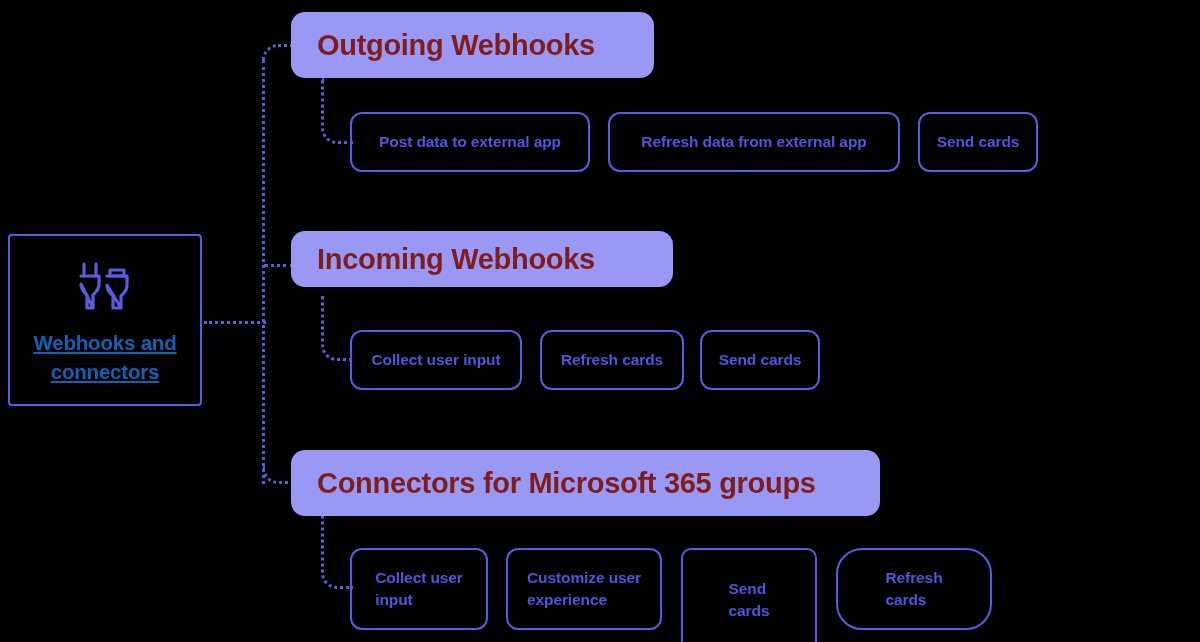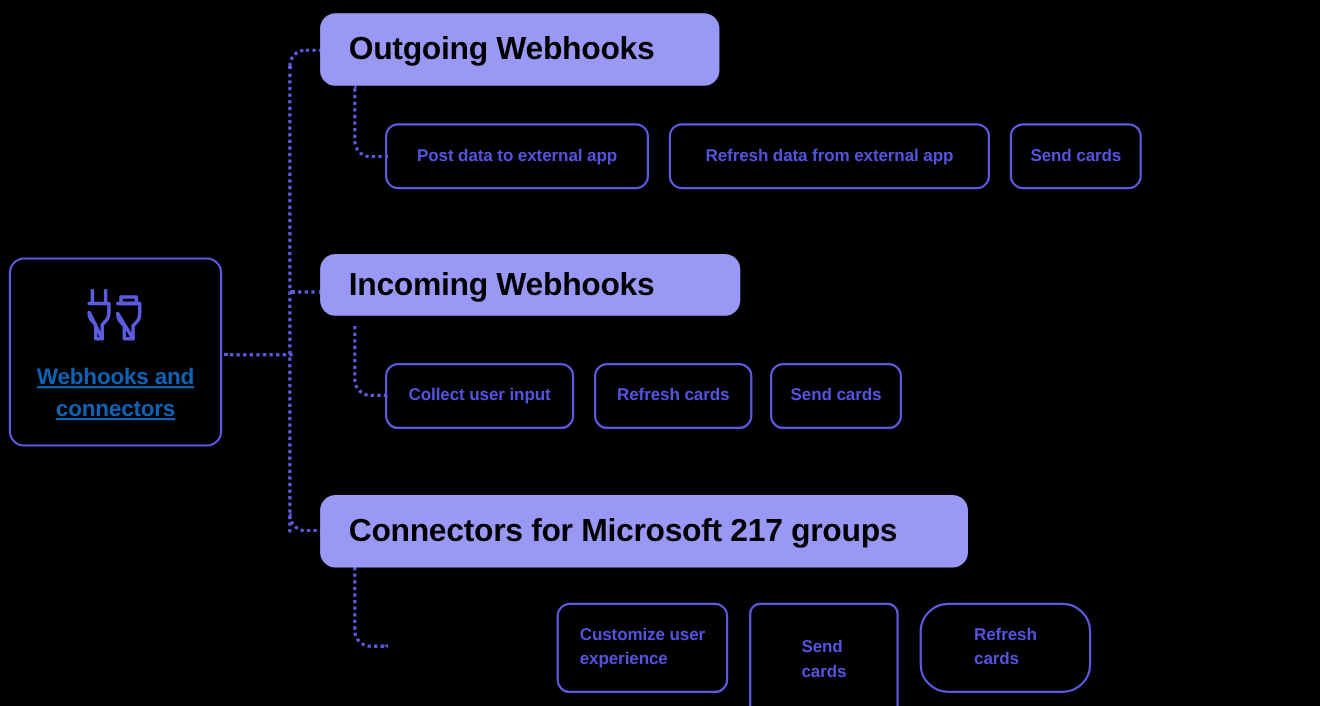--- a/index.html
+++ b/index.html
@@ -19,21 +19,21 @@
   }
   .abs { position: absolute; }
 
   
   #root-node {
     left: 8px;
     top: 234px;
     width: 194px;
     height: 172px;
     border: 2.2px solid #5B5BE0;
-    border-radius: 14px;
+    border-radius: 4px;
     box-sizing: border-box;
     display: flex;
     flex-direction: column;
     align-items: center;
     justify-content: center;
   }
   #root-icon {
     width: 58px;
     height: 52px;
     margin-top: 6px;
@@ -57,21 +57,21 @@
   .header-pill {
     background: #9999F5;
     border-radius: 14px;
     display: flex;
     align-items: center;
     box-sizing: border-box;
     padding-left: 26px;
     padding-right: 26px;
   }
   .header-pill span {
-    color: #000000;
+    color: #7f1d1d;
     font-size: 29px;
     font-weight: 700;
     letter-spacing: -0.3px;
     line-height: 1;
     white-space: nowrap;
   }
 
   
   .leaf-box {
     border: 2.2px solid #5B5BE0;
@@ -179,23 +179,27 @@
     <span>Collect user input</span>
   </div>
   <div class="abs leaf-box" style="left:540px; top:330px; width:144px; height:60px;">
     <span>Refresh cards</span>
   </div>
   <div class="abs leaf-box" style="left:700px; top:330px; width:120px; height:60px;">
     <span>Send cards</span>
   </div>
 
   <div class="abs header-pill" style="left:291px; top:450px; width:589px; height:66px;">
-    <span>Connectors for Microsoft 217 groups</span>
-  </div>
-
+    <span>Connectors for Microsoft 365 groups</span>
+  </div>
+
+  <div class="abs leaf-box two-line" style="left:350px; top:548px; width:138px; height:82px;">
+    <span>Collect user
+input</span>
+  </div>
   <div class="abs leaf-box two-line" style="left:506px; top:548px; width:156px; height:82px;">
     <span>Customize user
 experience</span>
   </div>
   <div class="abs leaf-box two-line" style="left:681px; top:548px; width:136px; height:104px;border-radius:10px;">
     <span>Send
 cards</span>
   </div>
   <div class="abs leaf-box two-line" style="left:836px; top:548px; width:156px; height:82px;border-radius:26px;">
     <span>Refresh

